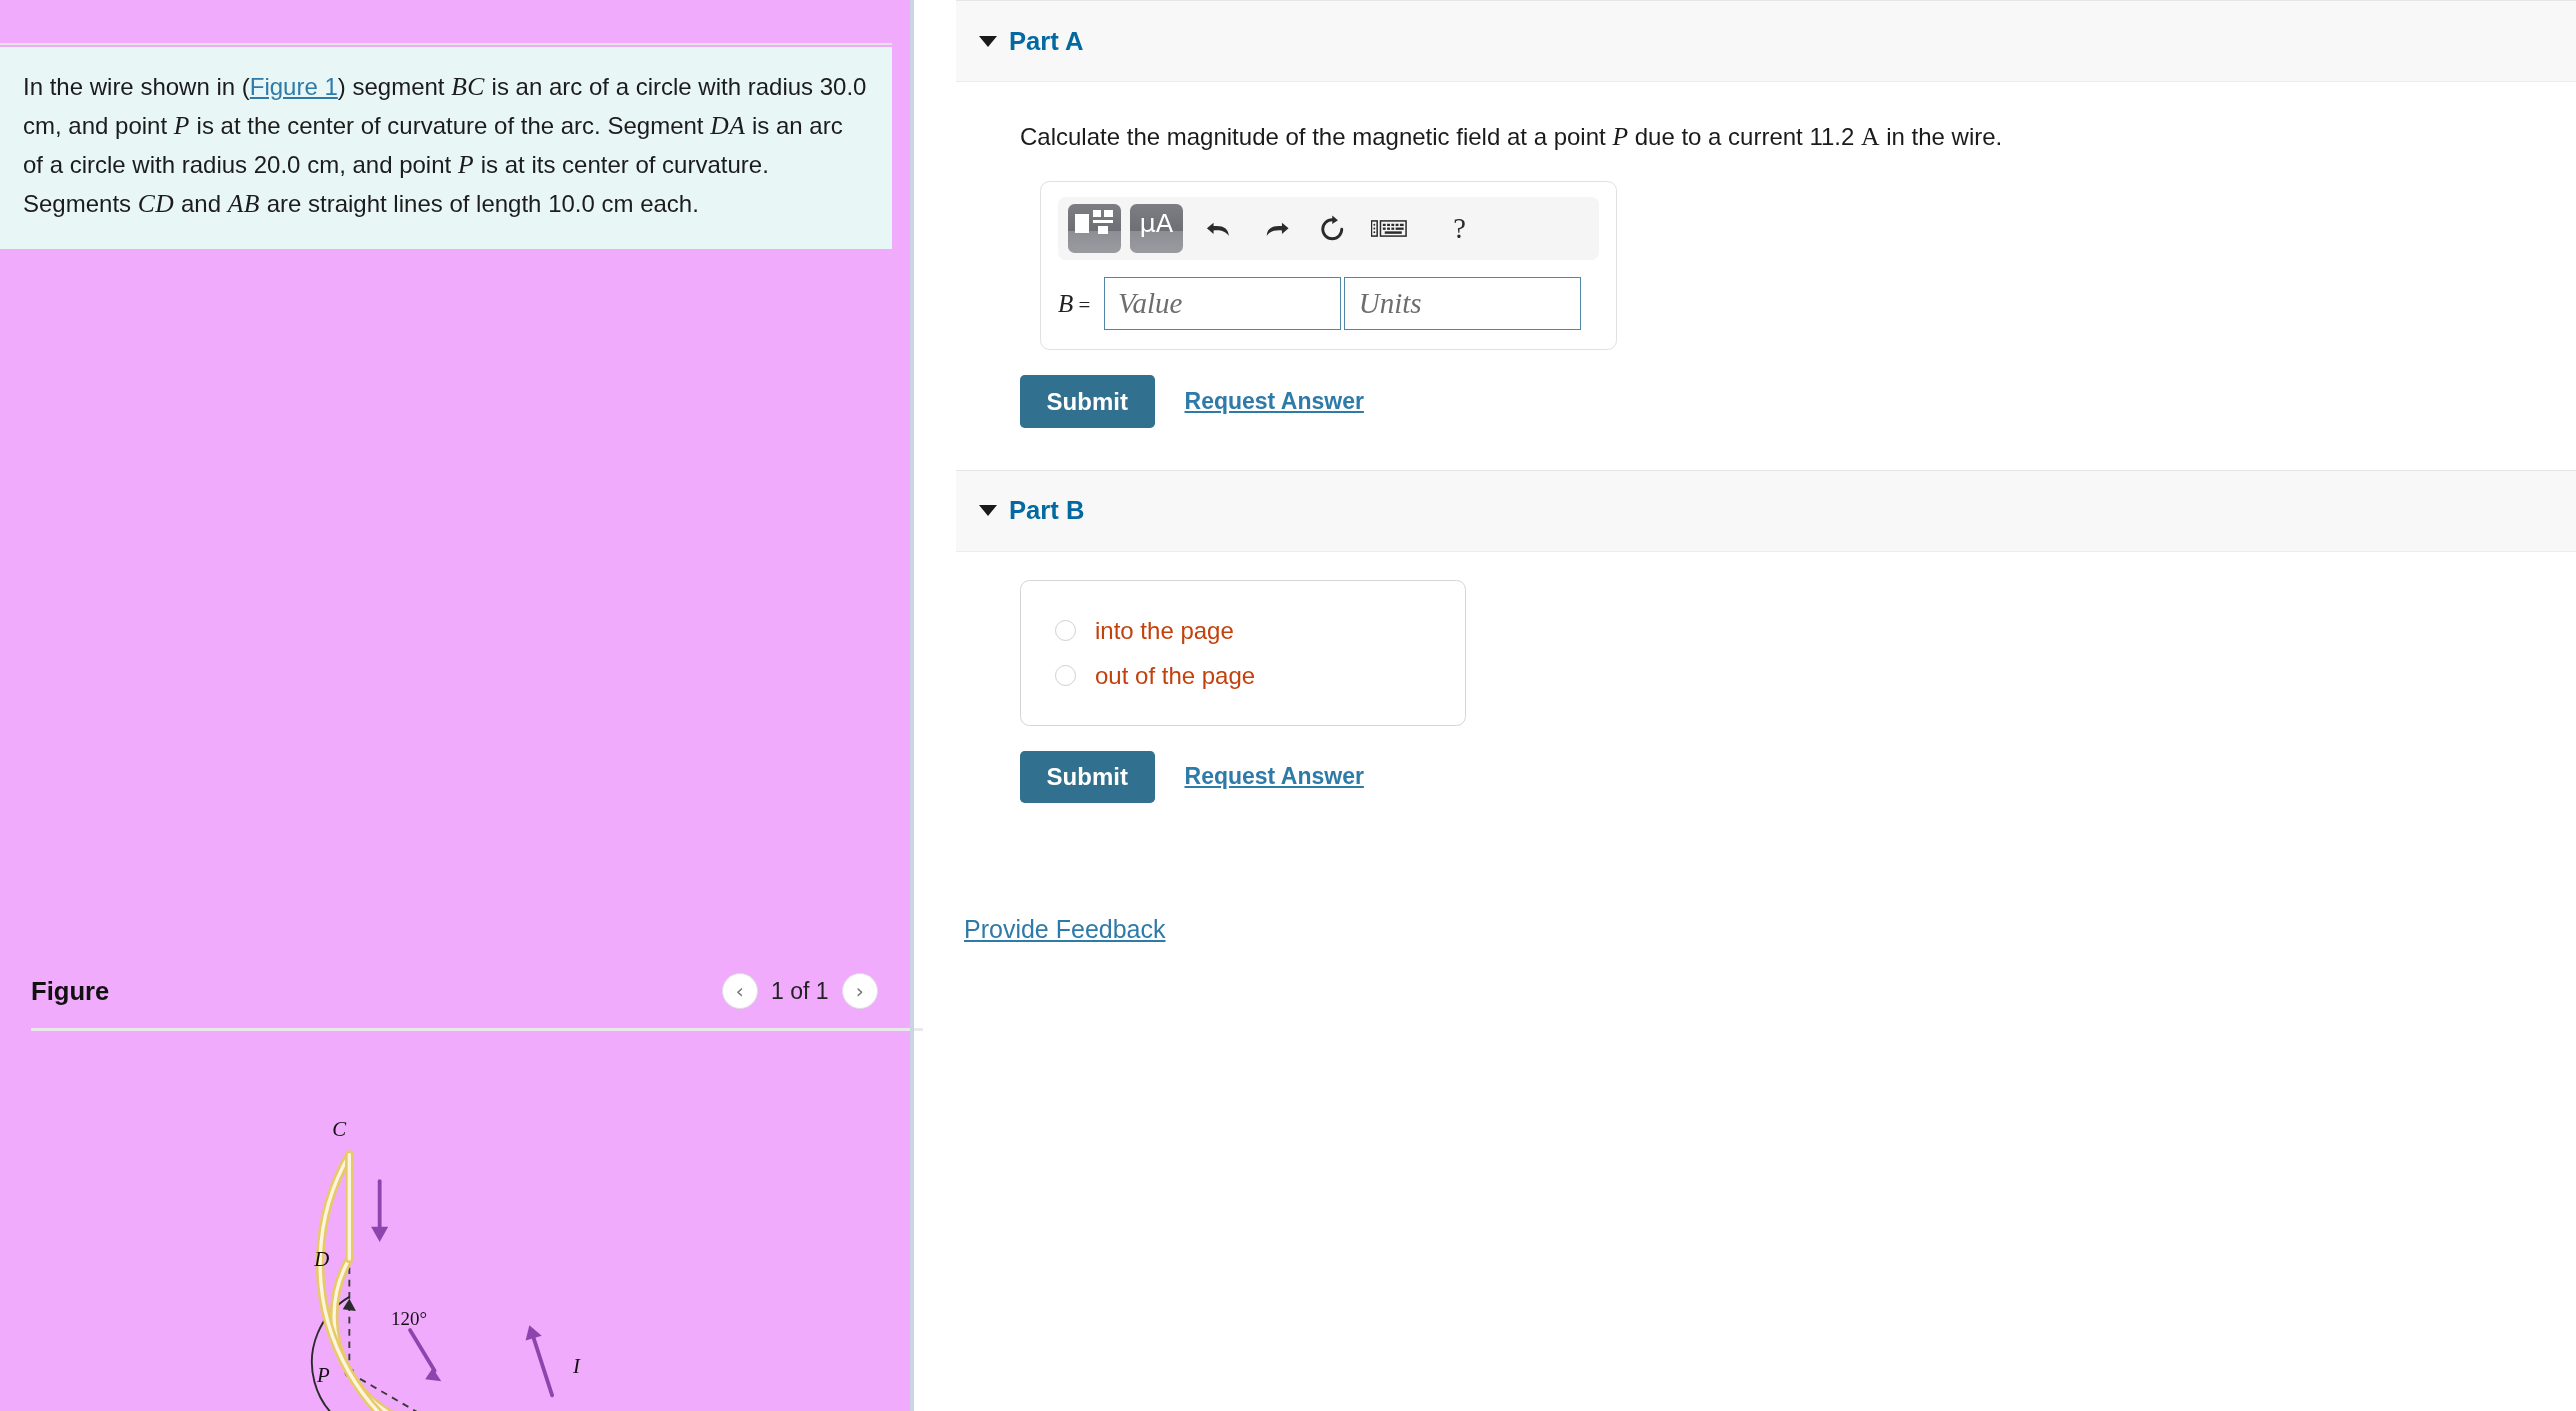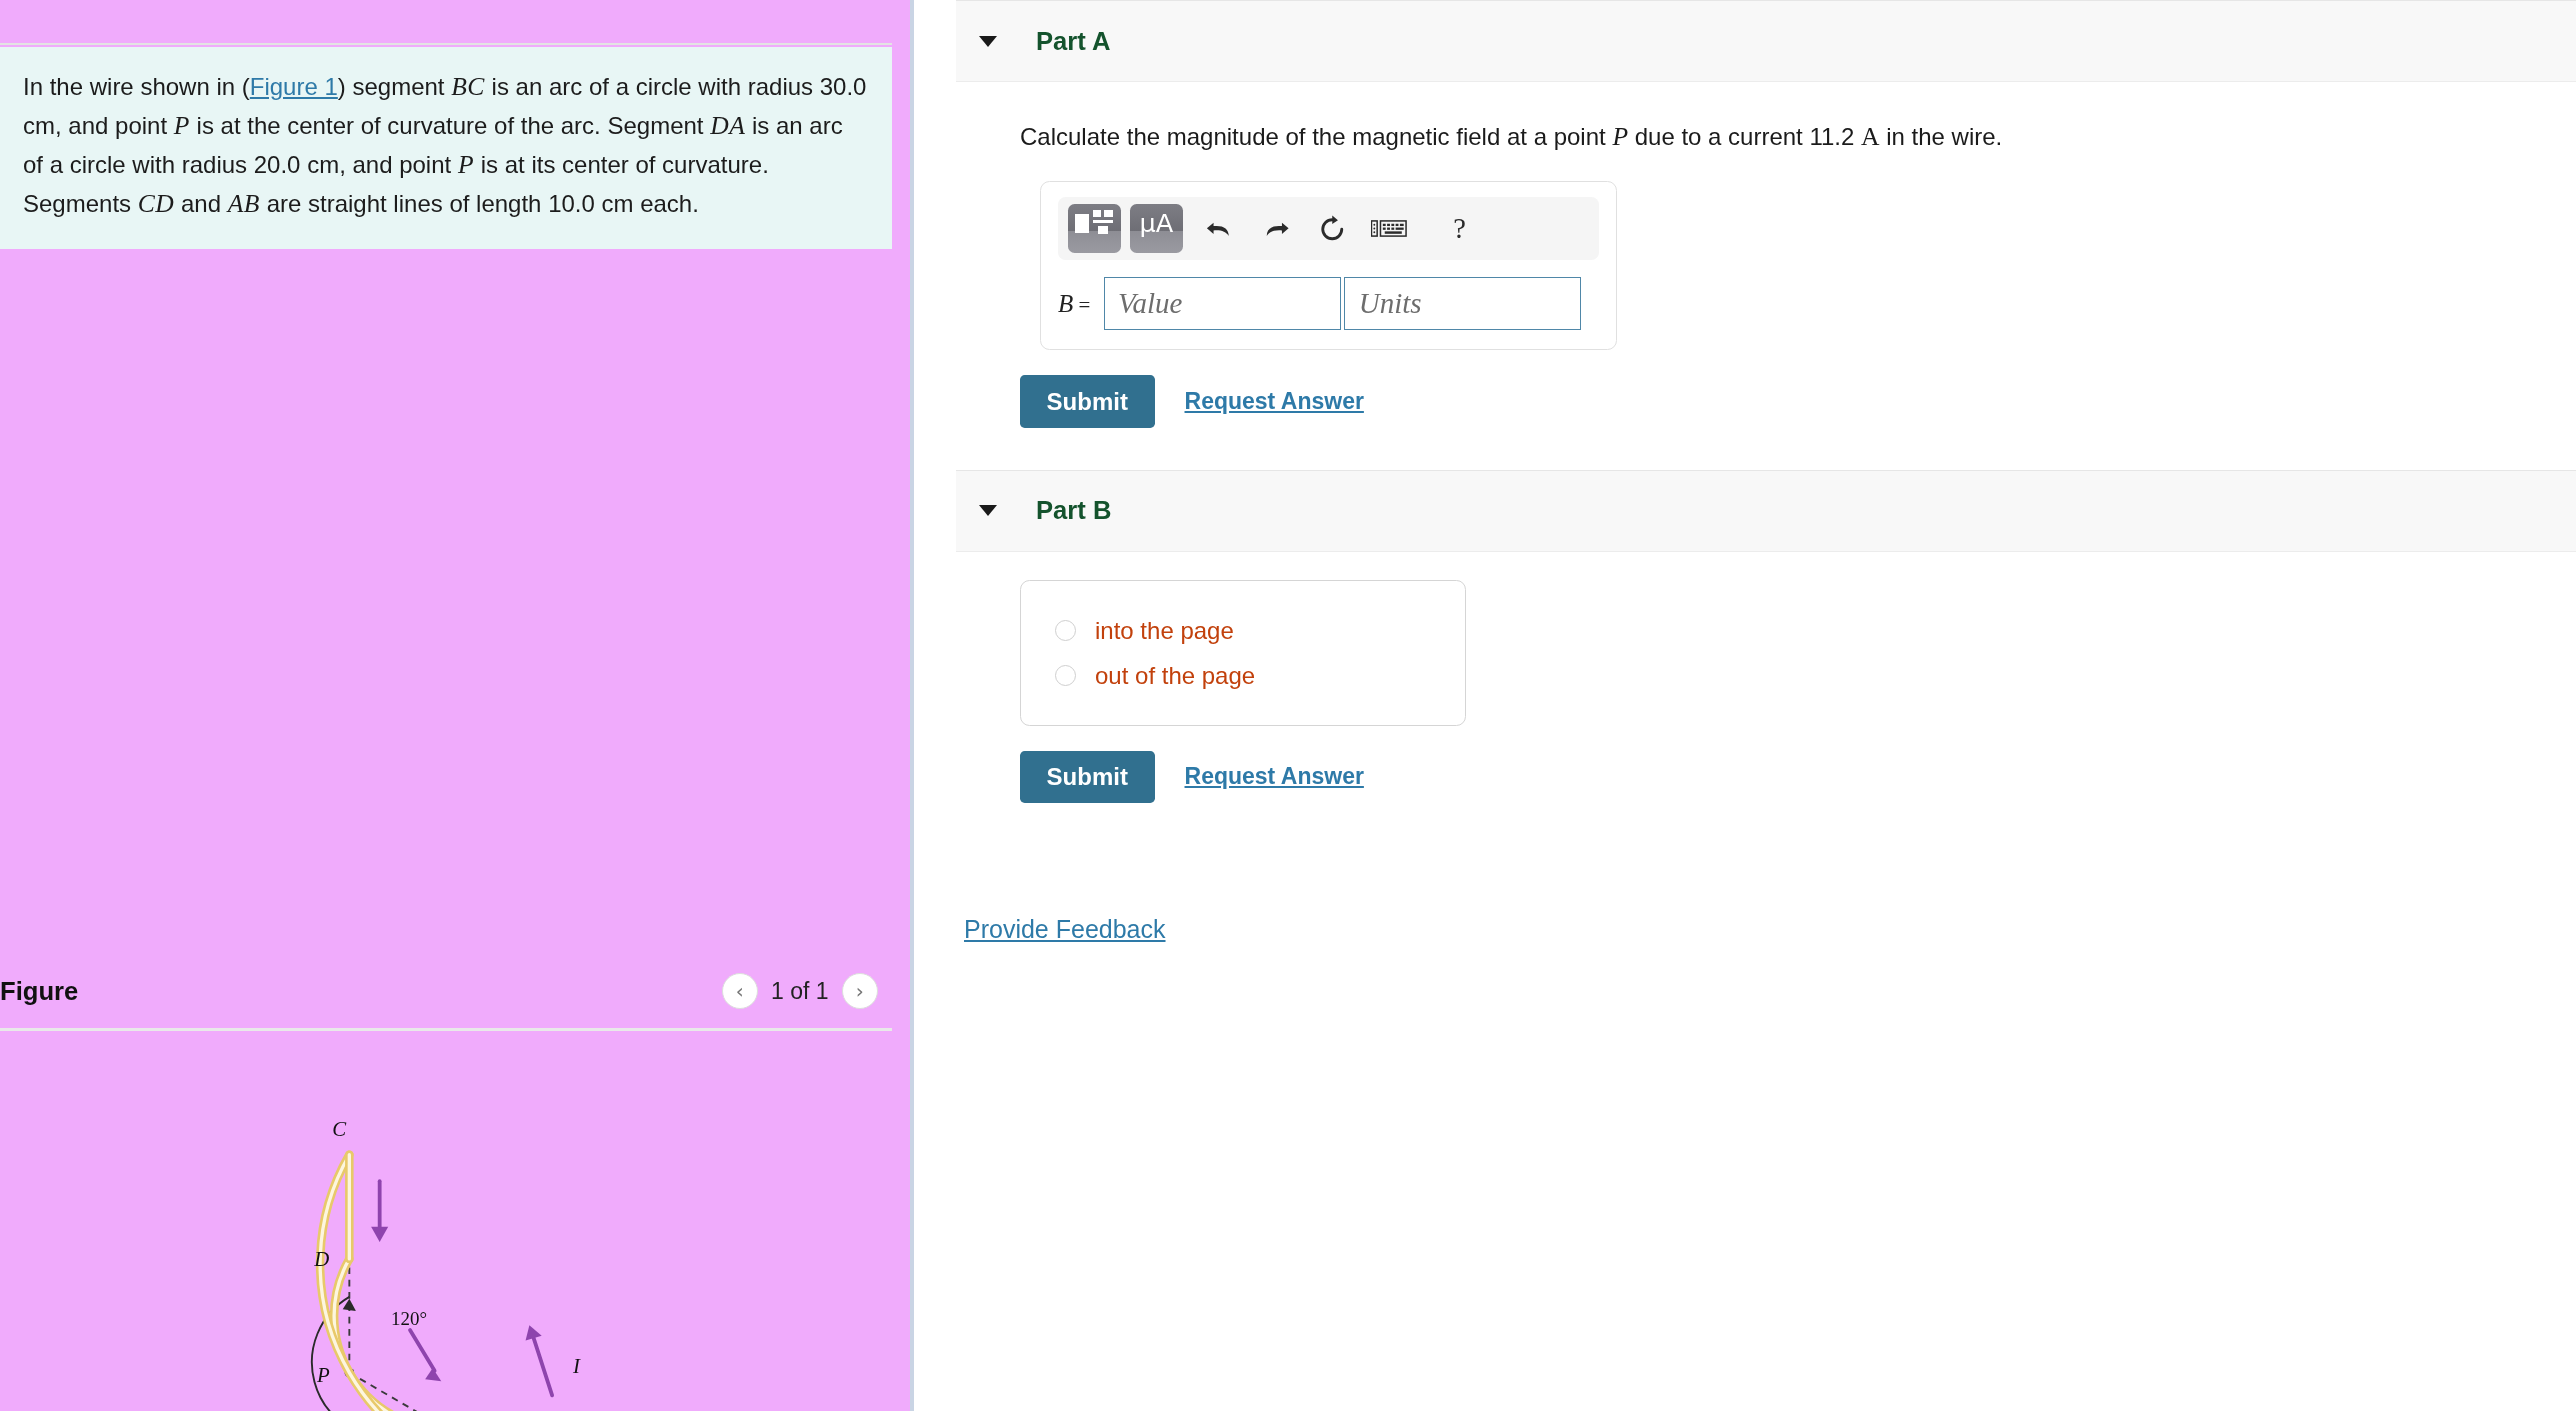--- a/index.html
+++ b/index.html
@@ -53,20 +53,21 @@
   }
 
   
   #figure-section {
     position: absolute; left: 0; top: 975px; width: 892px;
   }
   #figure-header {
     position: relative;
     height: 57px;
     padding: 0 0 0 0;
+    margin-left: 31px;
   }
   #figure-title {
     position: absolute; left: 0; top: 1.9px;
     font-size: 25.6px; font-weight: bold; color: #111;
   }
   #figure-nav {
     position: absolute; right: 14.2px; top: -1.9px;
     display: flex; align-items: center; gap: 13.3px;
   }
   .nav-circle {
@@ -103,22 +104,22 @@
   }
   .part-caret {
     margin-left: 23px;
     width: 0; height: 0;
     border-left: 9.5px solid transparent;
     border-right: 9.5px solid transparent;
     border-top: 11.4px solid #1a1a1a;
     cursor: pointer;
   }
   .part-title {
-    margin-left: 39px;
-    font-size: 25.6px; font-weight: bold; color: #14532d;
+    margin-left: 12px;
+    font-size: 25.6px; font-weight: bold; color: #0369a1;
   }
 
   .part-body { padding: 0 0 0 64px; }
 
   .question-text {
     font-size: 24px; color: #1b1b1b;
     padding-top: 36px;
     line-height: 1.5;
   }
   .question-text .mathvar {

